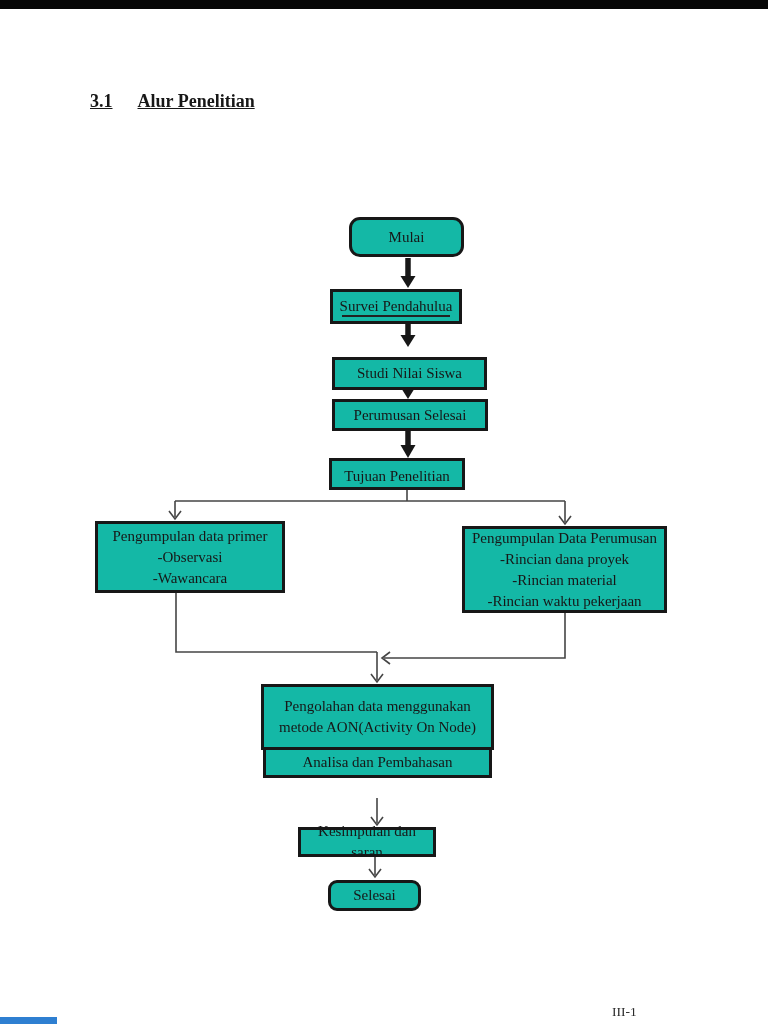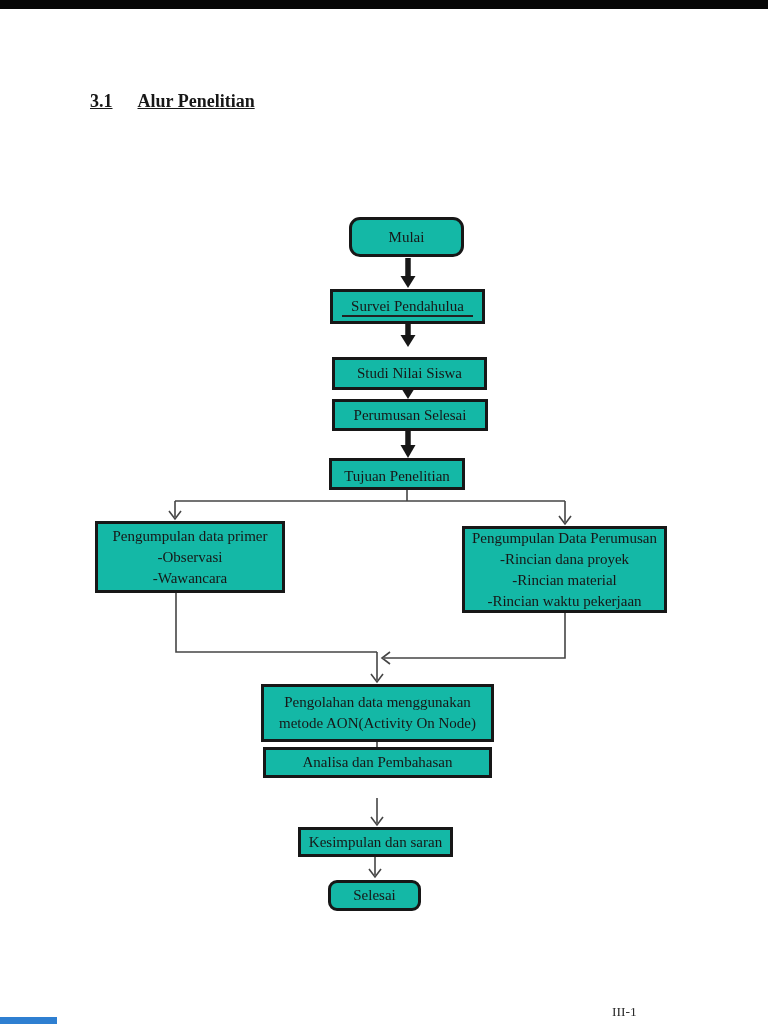--- a/index.html
+++ b/index.html
@@ -18,29 +18,29 @@
 
   svg.connectors{position:absolute;left:0;top:0;pointer-events:none;}
   .thin{stroke:var(--line,#444);stroke-width:1.6;fill:none;}
   .thick{stroke:var(--ink,#151515);stroke-width:5.5;fill:none;}
   .head-fill{fill:var(--ink,#151515);stroke:none;}
 
   .node{position:absolute;box-sizing:border-box;border:3px solid var(--ink,#151515);background:#14b8a6;
         display:flex;flex-direction:column;justify-content:center;align-items:center;
         font-size:15px;line-height:21px;color:var(--ink,#1a1a1a);text-align:center;}
   #n-mulai      {left:349px;top:217px;width:115px;height:40px;border-radius:11px;}
-  #n-survei     {left:330px;top:289px;width:155px;height:35px;}
+  #n-survei     {left:330px;top:289px;width:132px;height:35px;}
   #n-studi      {left:332px;top:345px;width:155px;height:33px;margin-top:12px;}
   #n-perumusan  {left:332px;top:399px;width:156px;height:32px;}
   #n-tujuan     {left:329px;top:458px;width:136px;height:32px;justify-content:flex-end;}
   #n-primer     {left:95px; top:521px;width:190px;height:72px;}
   #n-sekunder   {left:462px;top:526px;width:205px;height:87px;}
-  #n-pengolahan {left:261px;top:684px;width:233px;height:58px;}
+  #n-pengolahan {left:261px;top:684px;width:233px;height:66px;}
   #n-analisa    {left:263px;top:747px;width:229px;height:31px;}
-  #n-kesimpulan {left:298px;top:827px;width:155px;height:30px;}
+  #n-kesimpulan {left:298px;top:827px;width:138px;height:30px;}
   #n-selesai    {left:328px;top:880px;width:93px;height:31px;border-radius:9px;}
   .underline-bar{position:absolute;left:9px;right:9px;bottom:4px;height:2px;background:#222;}
 </style>
 </head>
 <body>
 
 <div class="page">
 
   <div class="top-bar"></div>
   <div class="corner-mark"></div>

